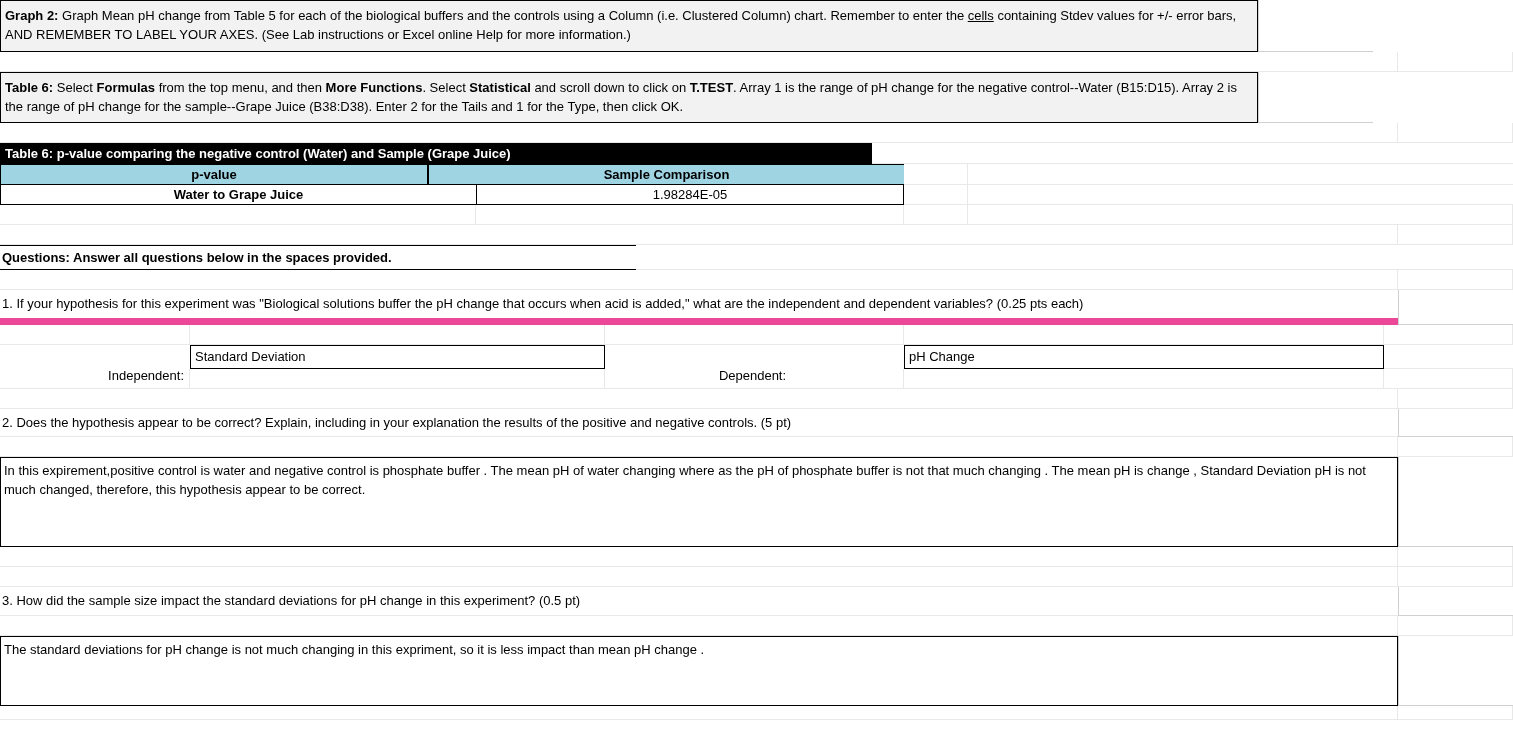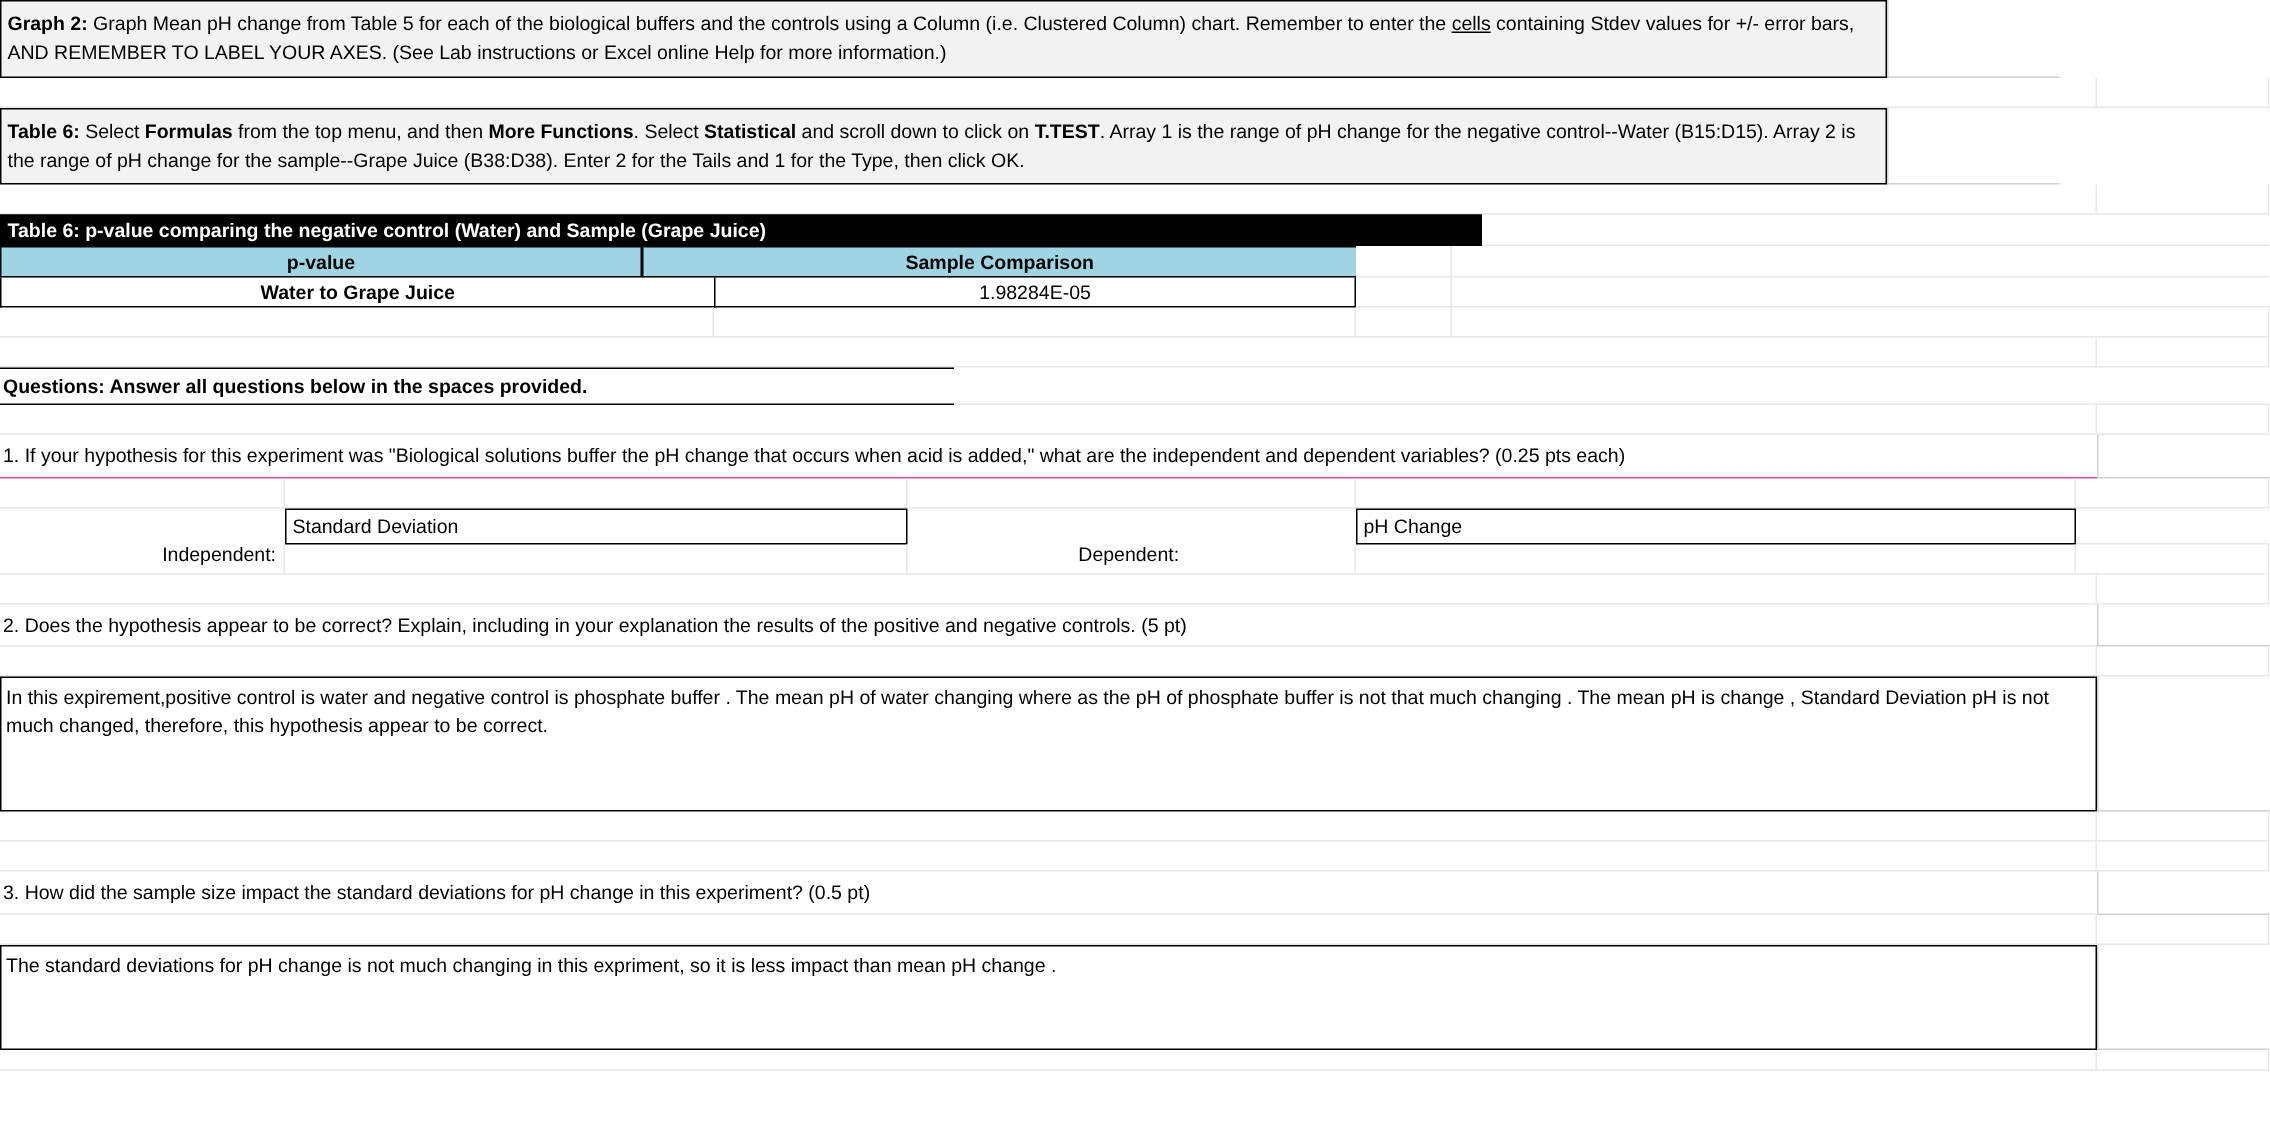--- a/index.html
+++ b/index.html
@@ -24,21 +24,21 @@
     width: 1258px;
   }
   .instruction-box .bold { font-weight: bold; }
   .underline { text-decoration: underline; }
   .table6-title {
     background: #000;
     color: #fff;
     font-weight: bold;
     border: 1px solid #000;
     padding: 2px 4px;
-    width: 988px;
+    width: 872px;
   }
   .table6-headers {
     display: flex;
     width: 904px;
   }
   .table6-headers .hcell {
     background: #9fd4e3;
     border: 1px solid #000;
     font-weight: bold;
     text-align: center;
@@ -182,21 +182,21 @@
     <div class="questions-title">Questions: Answer all questions below in the spaces provided.</div>
     <div style="flex:1;border-bottom:1px solid #e8e8e8;"></div>
   </div>
 
   <div class="faint-row">
     <div style="width:1398px;"></div>
       <div style="width:115px;"></div>
   </div>
 
   <div class="flex-block">
-    <div class="qtext" style="border-bottom:1px solid #ec4899;">1.  If your hypothesis for this experiment was "Biological solutions buffer the pH change that occurs when acid is added," what are the independent and dependent variables? (0.25 pts each)</div>
+    <div class="qtext" style="border-bottom:7px solid #ec4899;">1.  If your hypothesis for this experiment was "Biological solutions buffer the pH change that occurs when acid is added," what are the independent and dependent variables? (0.25 pts each)</div>
     <div class="right-grid-stub"></div>
   </div>
 
   <div class="faint-row">
     <div style="width:190px;"></div>
       <div style="width:415px;"></div>
       <div style="width:299px;"></div>
       <div style="width:480px;"></div>
       <div style="flex:1;"></div>
   </div>

